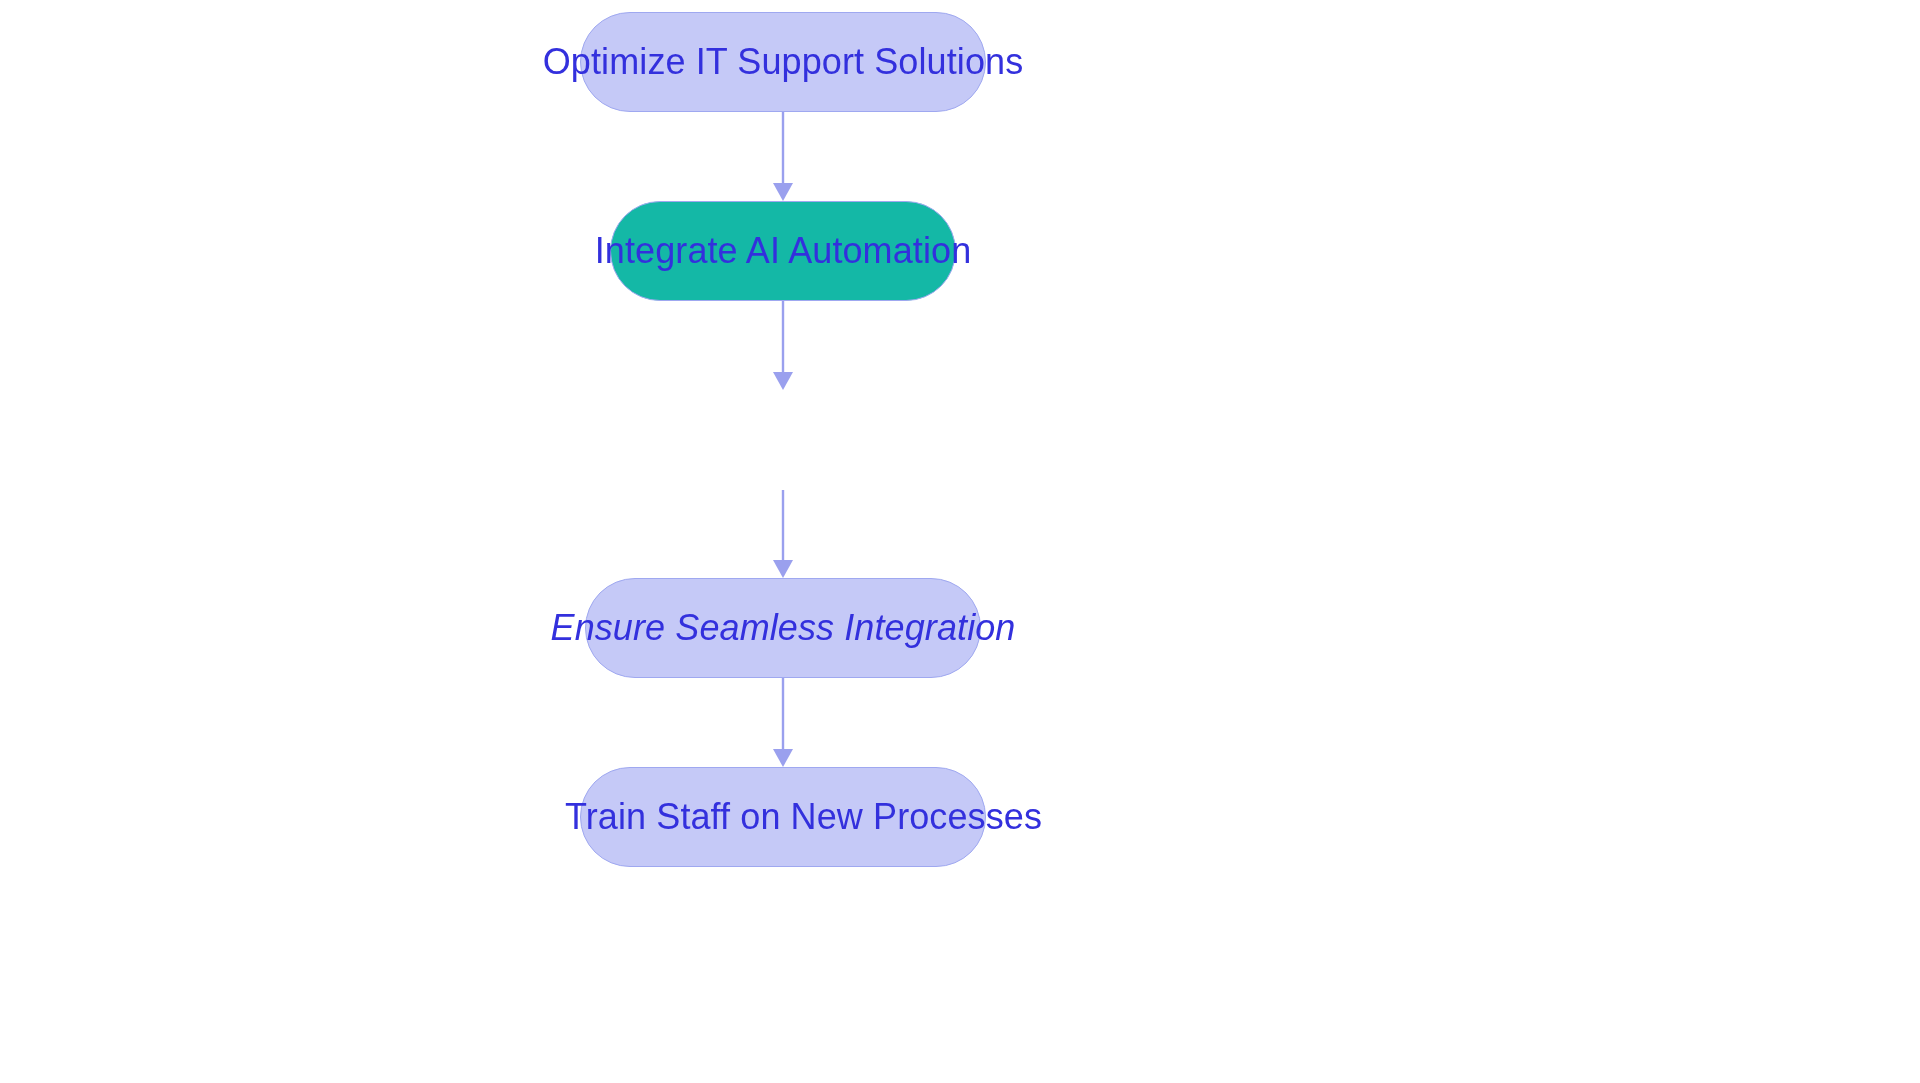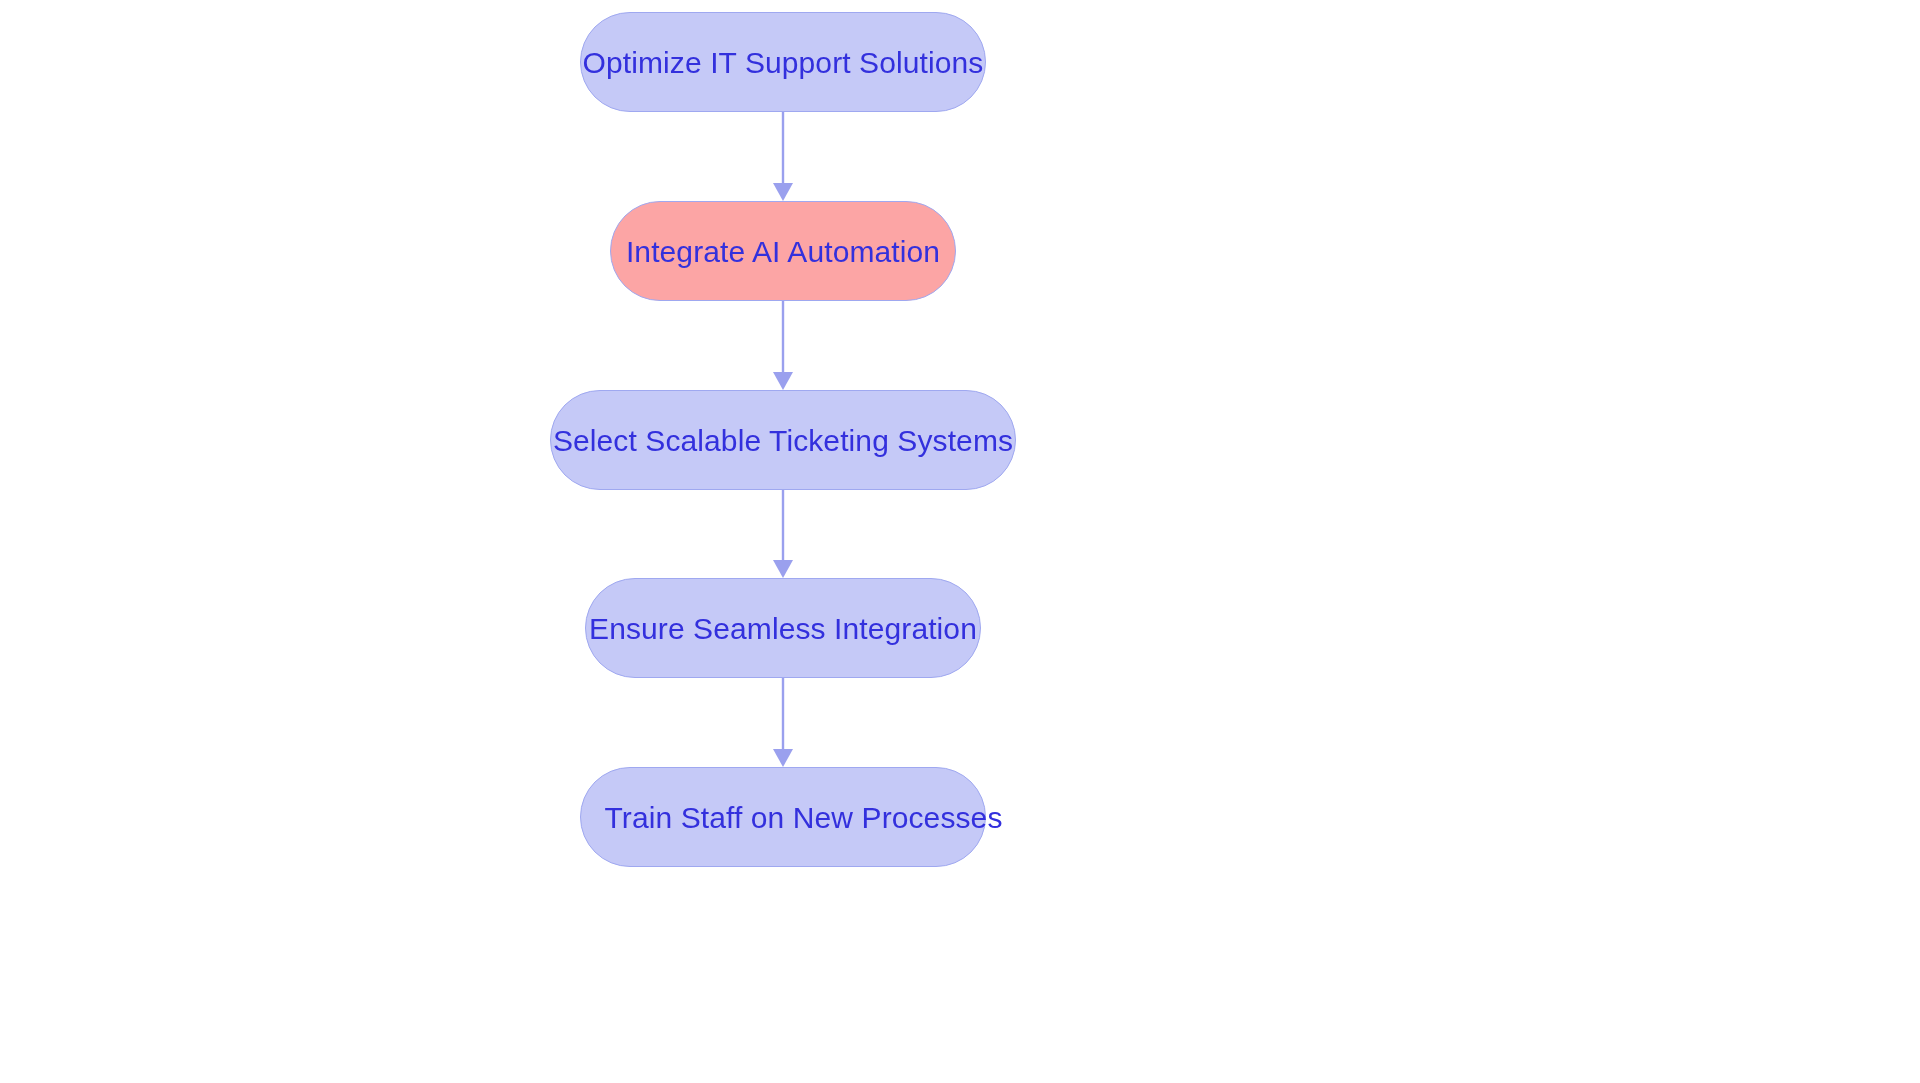--- a/index.html
+++ b/index.html
@@ -49,21 +49,21 @@
     align-items: center;
     justify-content: center;
     background: #c5c9f7;
     border: 1.6px solid #9fa8f0;
     border-radius: 52px;
     transform: translateX(-50%);
   }
 
   .flow-node-label {
     color: #3330dd;
-    font-size: 30px;
+    font-size: 36px;
     font-weight: 400;
     letter-spacing: 0.1px;
     line-height: 1.1;
     white-space: nowrap;
     text-align: center;
     font-family: "Liberation Sans", "DejaVu Sans", sans-serif;
   }
 </style>
 </head>
 <body style="background: rgb(255, 255, 255);">
@@ -78,27 +78,24 @@
       <line x1="783" y1="490" x2="783" y2="560" stroke="#9aa0ee" stroke-width="2.4"></line>
       <polygon points="773,560 793,560 783,578" fill="#9aa0ee"></polygon>
       <line x1="783" y1="678" x2="783" y2="749" stroke="#9aa0ee" stroke-width="2.4"></line>
       <polygon points="773,749 793,749 783,767" fill="#9aa0ee"></polygon>
     </svg>
 
   <div id="node-layer">
       <div class="flow-node" style="left: 783px; top: 12px; width: 406px; height: 100px; background: rgb(197, 201, 247); border-color: rgb(159, 168, 240);">
         <span class="flow-node-label" style="color: rgb(51, 48, 221);">Optimize IT Support Solutions</span>
       </div>
-      <div class="flow-node" style="left: 783px; top: 201px; width: 346px; height: 100px; background: #fca5a5; border-color: rgb(159, 168, 240);">
+      <div class="flow-node" style="left: 783px; top: 201px; width: 346px; height: 100px; background: #14b8a6; border-color: rgb(159, 168, 240);">
         <span class="flow-node-label" style="color: rgb(51, 48, 221);">Integrate AI Automation</span>
       </div>
-      <div class="flow-node" style="left: 783px; top: 390px; width: 466px; height: 100px; background: rgb(197, 201, 247); border-color: rgb(159, 168, 240);">
-        <span class="flow-node-label" style="color: rgb(51, 48, 221);">Select Scalable Ticketing Systems</span>
-      </div>
-      <div class="flow-node" style="left: 783px; top: 578px; width: 396px; height: 100px; background: rgb(197, 201, 247); border-color: rgb(159, 168, 240);">
+      <div class="flow-node" style="left: 783px; top: 578px; width: 396px; height: 100px; background: rgb(197, 201, 247); border-color: rgb(159, 168, 240); font-style: italic;">
         <span class="flow-node-label" style="color: rgb(51, 48, 221);">Ensure Seamless Integration</span>
       </div>
       <div class="flow-node" style="left: 783px; top: 767px; width: 406px; height: 100px; background: rgb(197, 201, 247); border-color: rgb(159, 168, 240);">
         <span class="flow-node-label" style="color: rgb(51, 48, 221); margin-left: 41px;">Train Staff on New Processes</span>
       </div>
     </div>
 
 </div>
 
 </body></html>

